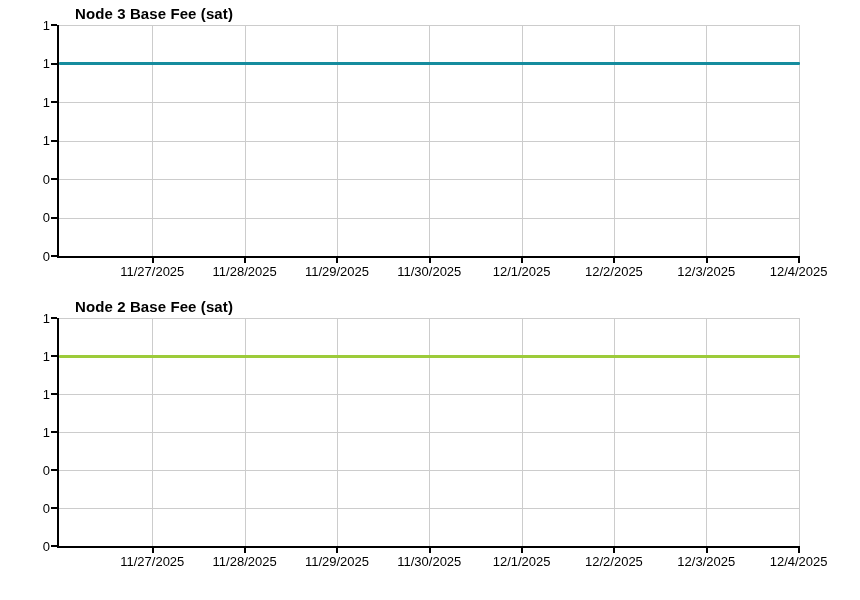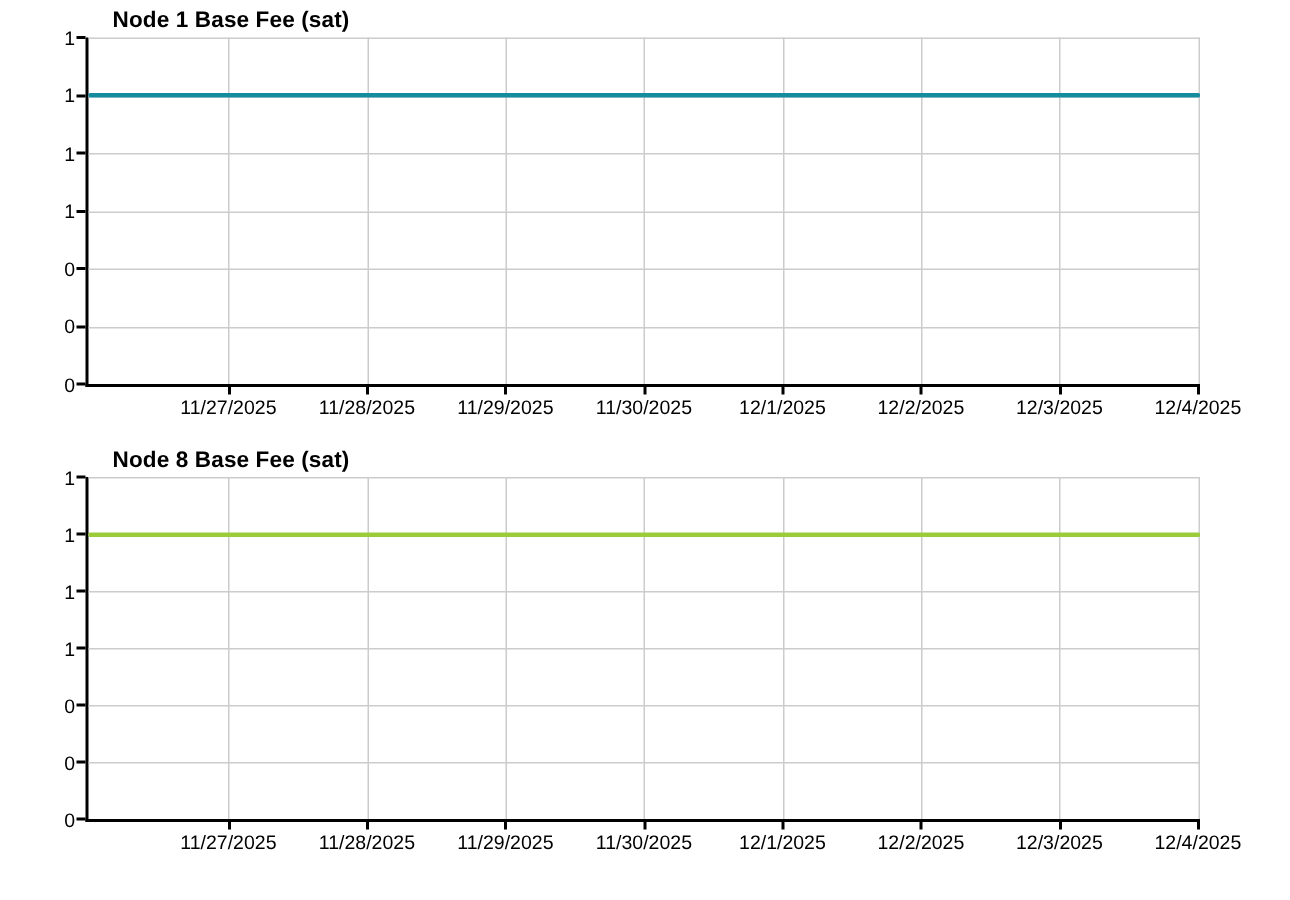--- a/index.html
+++ b/index.html
@@ -36,21 +36,21 @@
     position:absolute; top:calc(100% + 8px); width:90px; margin-left:-45px;
     font-size:13px; line-height:15px; text-align:center; color:var(--text,#000);
     white-space:nowrap;
   }
   .series-line { position:absolute; left:0; right:0; height:3px; border-radius:1px; }
 </style>
 </head>
 <body style="background: rgb(255, 255, 255);">
 
 <figure class="chart" id="chart-0">
-  <figcaption class="chart-title">Node 1 Base Fee (sat)</figcaption>
+  <figcaption class="chart-title">Node 3 Base Fee (sat)</figcaption>
   <div class="plot">
       <div class="hgrid" style="top: 0px;"></div>
       <div class="ytickmark" style="top: -1px;"></div>
       <div class="ylabel" style="top: -7.5px;">1</div>
       <div class="hgrid" style="top: 38.5px;"></div>
       <div class="ytickmark" style="top: 37.5px;"></div>
       <div class="ylabel" style="top: 31px;">1</div>
       <div class="hgrid" style="top: 77px;"></div>
       <div class="ytickmark" style="top: 76px;"></div>
       <div class="ylabel" style="top: 69.5px;">1</div>
@@ -87,21 +87,21 @@
       <div class="xtickmark" style="left: 646.771px;"></div>
       <div class="xlabel" style="left: 647.271px;">12/3/2025</div>
       <div class="vgrid" style="left: 739.6px;"></div>
       <div class="xtickmark" style="left: 739.1px;"></div>
       <div class="xlabel" style="left: 739.6px;">12/4/2025</div>
       <div class="series-line" style="top: 37px; background: rgb(21, 140, 158);"></div>
     </div>
 </figure>
 
 <figure class="chart" id="chart-1">
-  <figcaption class="chart-title">Node 8 Base Fee (sat)</figcaption>
+  <figcaption class="chart-title">Node 2 Base Fee (sat)</figcaption>
   <div class="plot">
       <div class="hgrid" style="top: 0px;"></div>
       <div class="ytickmark" style="top: -1px;"></div>
       <div class="ylabel" style="top: -7.5px;">1</div>
       <div class="hgrid" style="top: 38px;"></div>
       <div class="ytickmark" style="top: 37px;"></div>
       <div class="ylabel" style="top: 30.5px;">1</div>
       <div class="hgrid" style="top: 76px;"></div>
       <div class="ytickmark" style="top: 75px;"></div>
       <div class="ylabel" style="top: 68.5px;">1</div>

